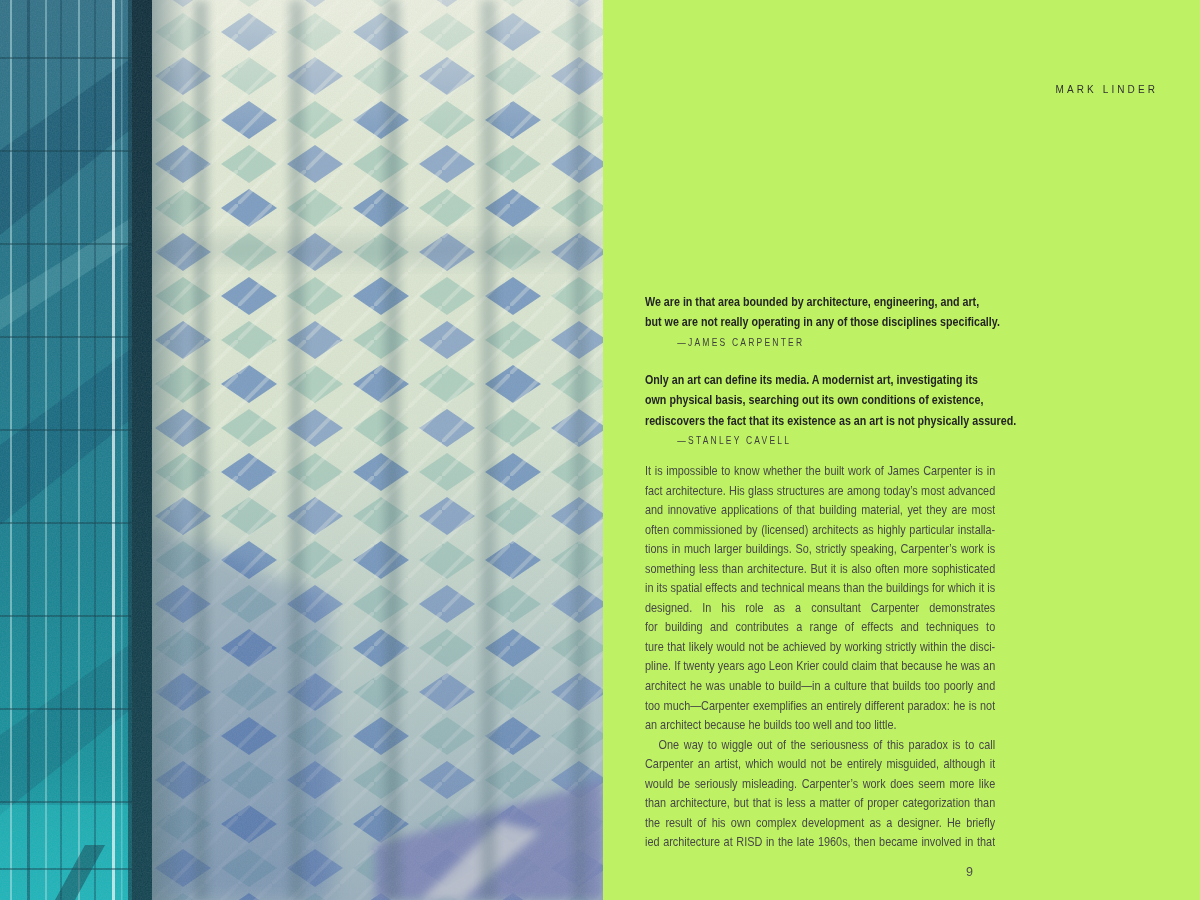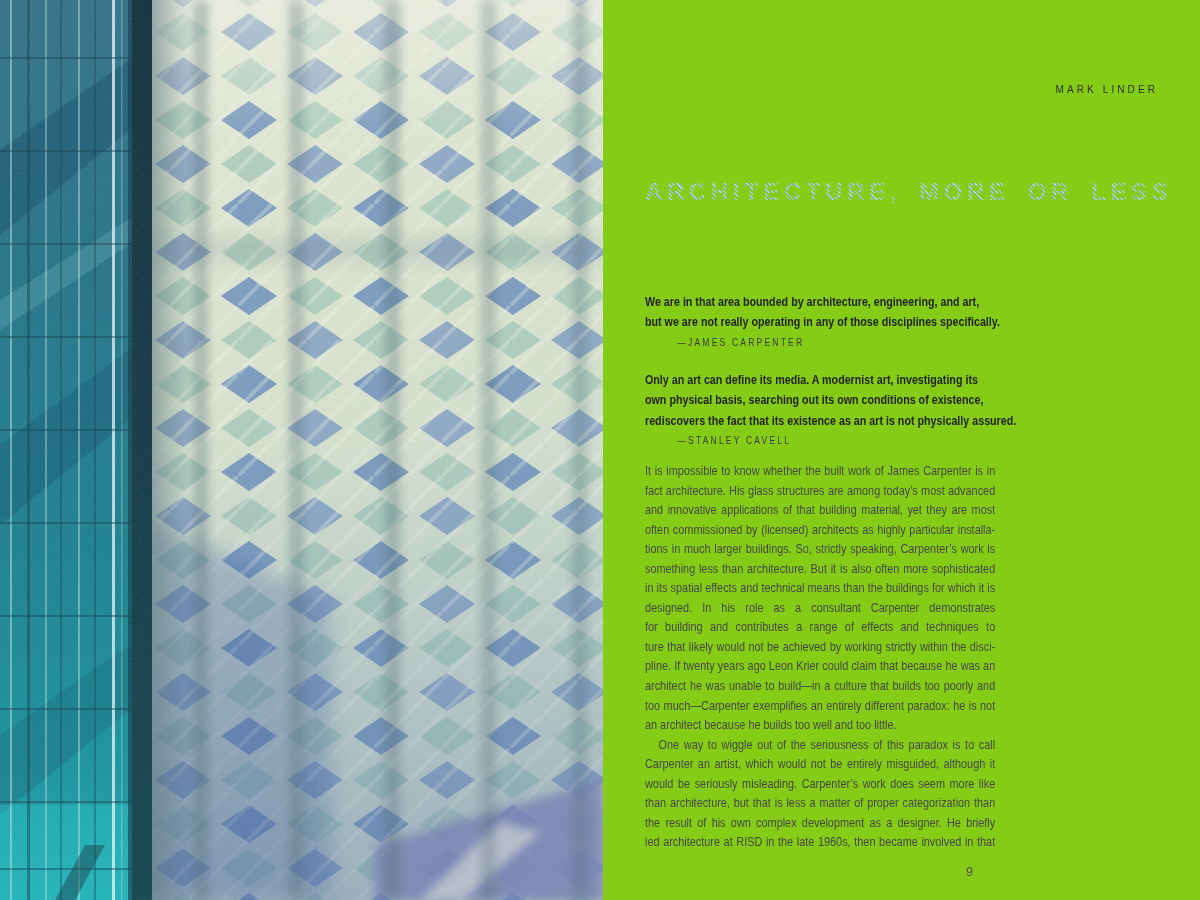--- a/index.html
+++ b/index.html
@@ -1,17 +1,17 @@
 <!DOCTYPE html>
 <html><head>
 <meta charset="utf-8">
 <style>
   html,body{margin:0;padding:0;background:#ffffff;}
   #spread{
-    position:relative;width:1200px;height:900px;background:#84cc16;
+    position:relative;width:1200px;height:900px;background:#bef264;
     overflow:hidden;font-family:"Liberation Sans",sans-serif;
     border-right:1px solid #ececec;
   }
   
   #photo{position:absolute;left:0;top:0;width:603px;height:900px;}
   
   .author{
     position:absolute;top:84px;right:42px;
     font-size:10px;letter-spacing:3.1px;color:#2f2f2f;font-weight:400;
     white-space:nowrap;
@@ -165,21 +165,20 @@
       </g>
 
       <rect x="132" y="0" width="20" height="900" fill="url(#gEdge)"></rect>
 
       <rect width="603" height="900" filter="url(#fGrain)" opacity="0.55"></rect>
     </svg>
   </div>
 
   <div class="author">MARK LINDER</div>
 
-  <h1 class="spread-title">ARCHITECTURE, MORE OR LESS</h1>
 
   <div class="textcol">
 
     <div class="epigraph" id="epigraph-1">
       <div>
           <div class="tline">We are in that area bounded by architecture, engineering, and art,</div>
           <div class="tline">but we are not really operating in any of those disciplines specifically.</div>
         </div>
       <div class="attribution">—JAMES CARPENTER</div>
     </div>

